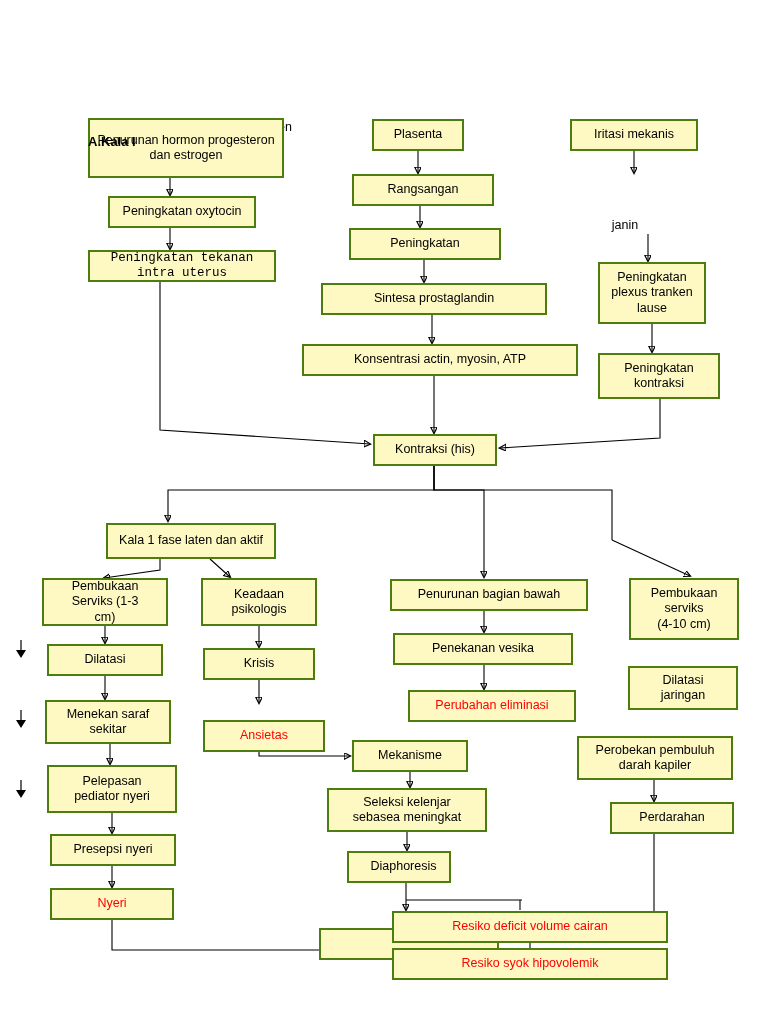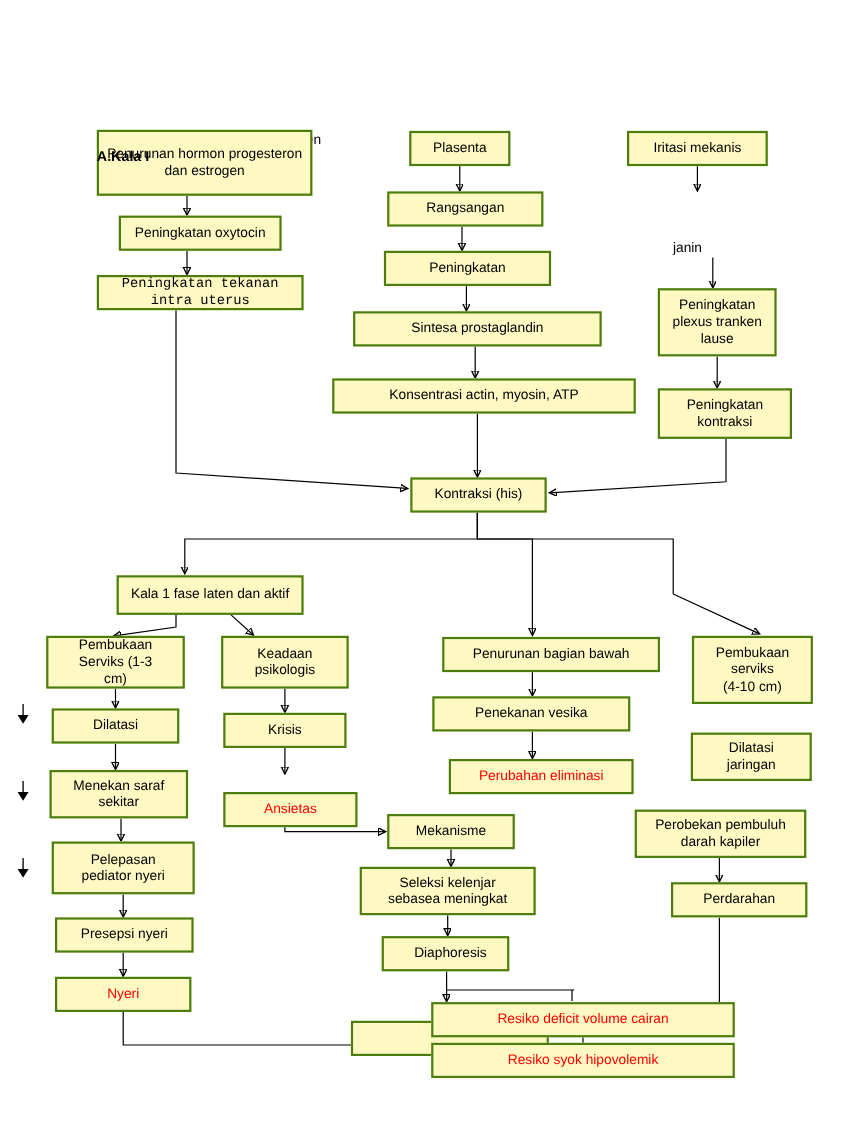--- a/index.html
+++ b/index.html
@@ -180,21 +180,21 @@
 
   <div class="node red" style="left:50px; top:888px; width:124px; height:32px;">Nyeri</div>
 
   <div class="node" style="left:201px; top:578px; width:116px; height:48px;">Keadaan
 psikologis</div>
 
   <div class="node" style="left:203px; top:648px; width:112px; height:32px;">Krisis</div>
 
   <div class="node red" style="left:203px; top:720px; width:122px; height:32px;">Ansietas</div>
 
-  <div class="node" style="left:402px; top:579px; width:198px; height:32px;">Penurunan bagian bawah</div>
+  <div class="node" style="left:390px; top:579px; width:198px; height:32px;">Penurunan bagian bawah</div>
 
   <div class="node" style="left:393px; top:633px; width:180px; height:32px;">Penekanan vesika</div>
 
   <div class="node red" style="left:408px; top:690px; width:168px; height:32px;">Perubahan eliminasi</div>
 
   <div class="node" style="left:629px; top:578px; width:110px; height:62px;">Pembukaan
 serviks
 (4-10 cm)</div>
 
   <div class="node" style="left:628px; top:666px; width:110px; height:44px;">Dilatasi
@@ -203,21 +203,21 @@
   <div class="node" style="left:577px; top:736px; width:156px; height:44px;">Perobekan pembuluh
 darah kapiler</div>
 
   <div class="node" style="left:610px; top:802px; width:124px; height:32px;">Perdarahan</div>
 
   <div class="node" style="left:352px; top:740px; width:116px; height:32px;">Mekanisme</div>
 
   <div class="node" style="left:327px; top:788px; width:160px; height:44px;">Seleksi kelenjar
 sebasea meningkat</div>
 
-  <div class="node" style="left:347px; top:851px; width:116px; height:32px;padding-left:13px;">Diaphoresis</div>
+  <div class="node" style="left:347px; top:851px; width:104px; height:32px;padding-left:13px;">Diaphoresis</div>
 
   <div class="node" style="left:319px; top:928px; width:180px; height:32px;"></div>
 
   <div class="node red" style="left:392px; top:911px; width:276px; height:32px;">Resiko deficit volume cairan</div>
 
   <div class="node red" style="left:392px; top:948px; width:276px; height:32px;">Resiko syok hipovolemik</div>
 
   <div class="overflow-text" style="left:272px; top:120px; width:26px;">en</div>
   <div class="overflow-text" style="left:245px; top:202px; width:16px;">s</div>
   <div class="overflow-text" style="left:258px; top:257px; width:22px;">us</div>

